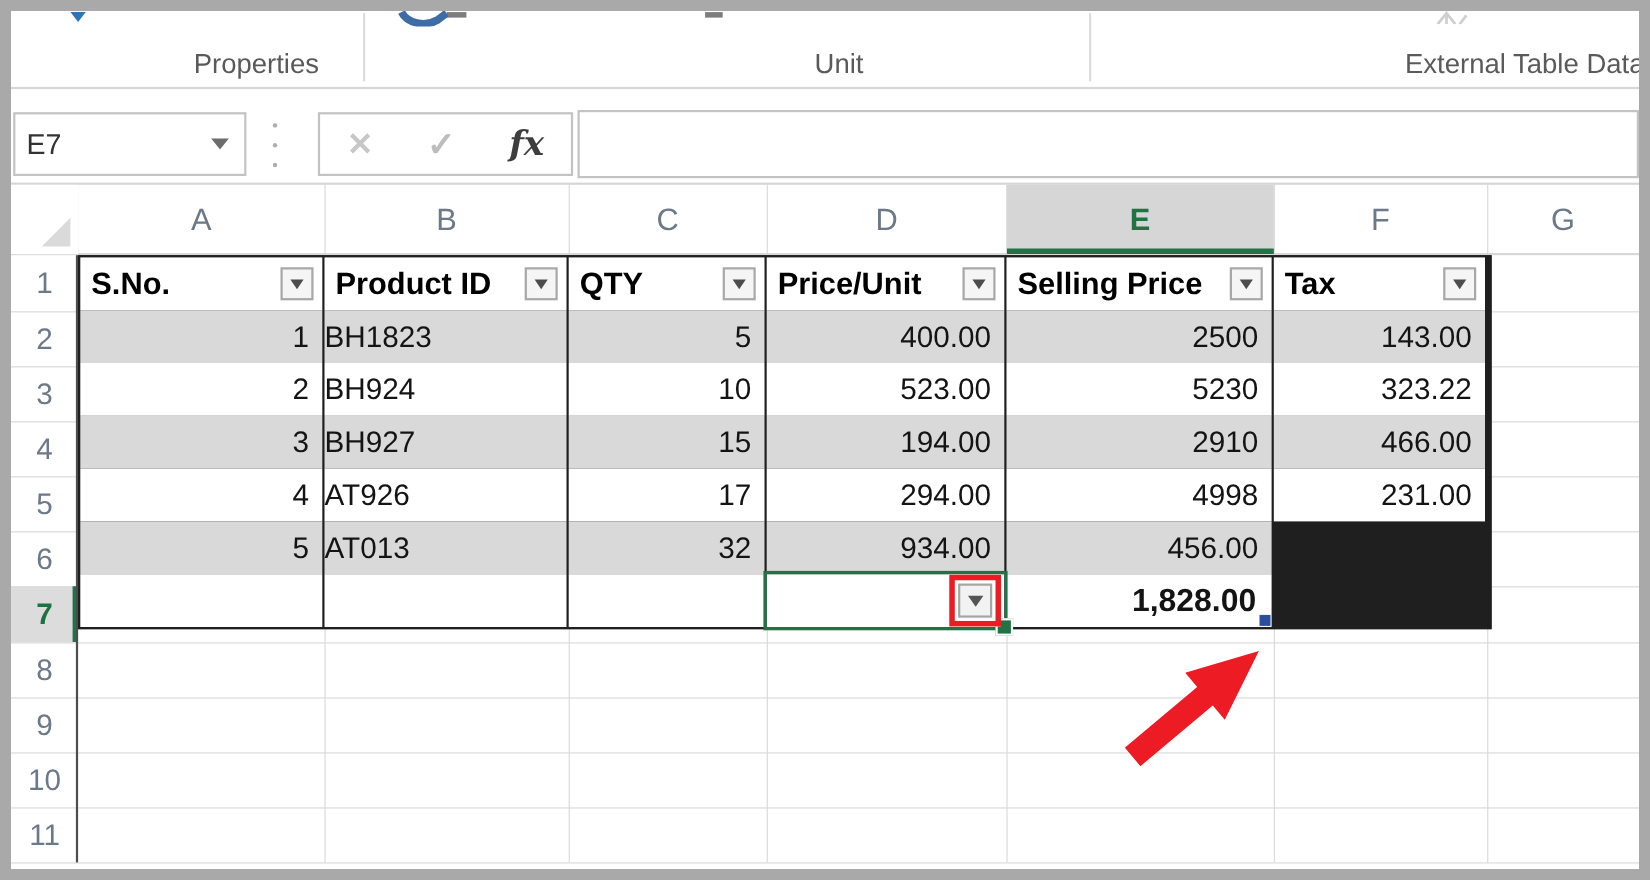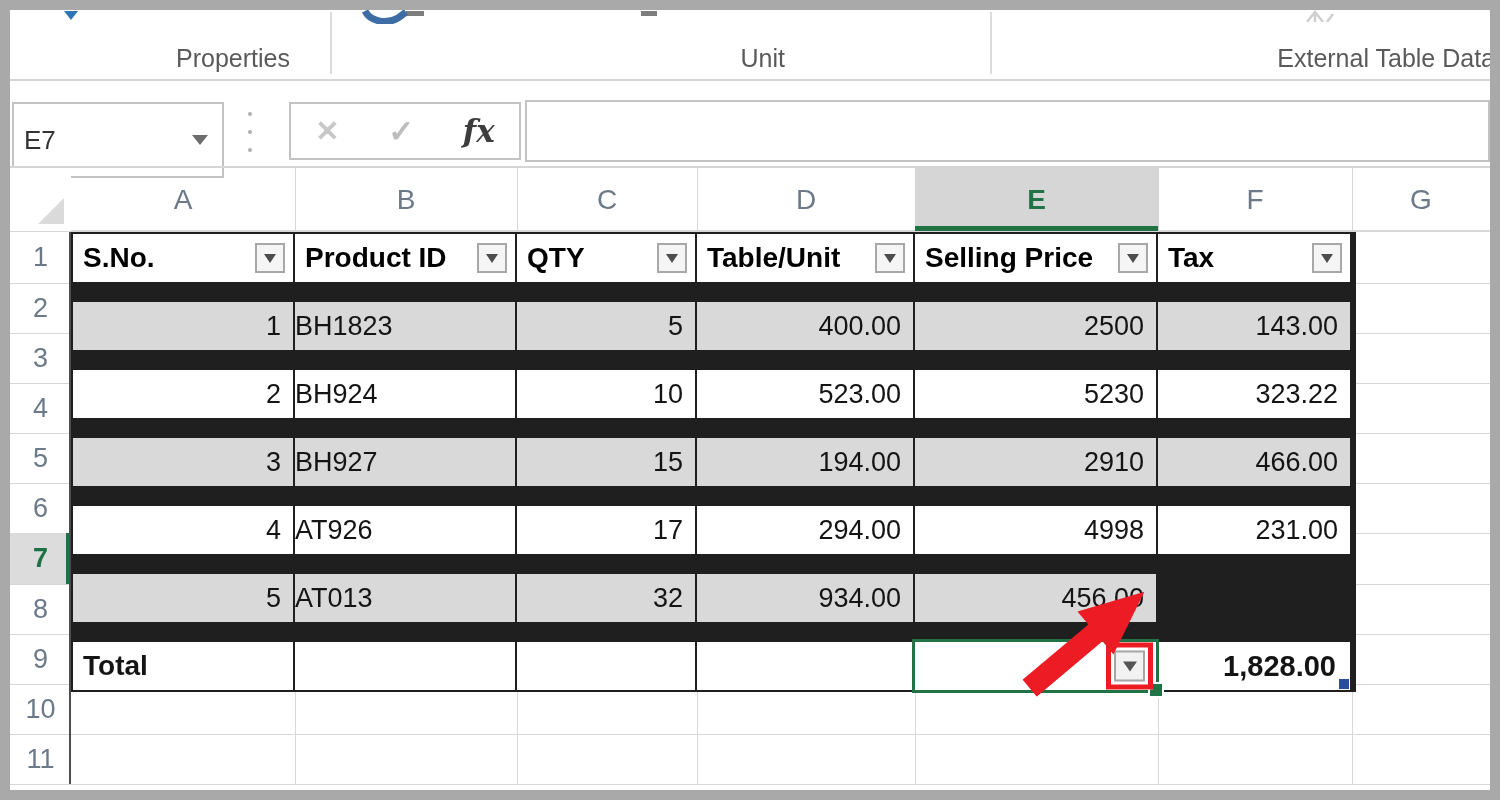--- a/index.html
+++ b/index.html
@@ -16,21 +16,21 @@
   .group-sep{position:absolute;top:12px;height:62px;width:2px;background:#dcdcdc;z-index:1;}
   .hline{position:absolute;left:10px;width:1480px;background:#d6d6d6;z-index:1;}
 
   
   .blue-tri{width:0;height:0;border-left:7px solid transparent;border-right:7px solid transparent;
             border-top:9px solid #2e75b6;}
   .gray-dash{background:#7d7d7d;}
 
   
   .fbox{position:absolute;border:2px solid #c3c3c3;background:#fff;z-index:1;}
-  .name-box{left:12px;top:102px;width:212px;height:76px;display:flex;align-items:center;
+  .name-box{left:12px;top:102px;width:212px;height:58px;display:flex;align-items:center;
             justify-content:space-between;padding:0 14px 0 10px;box-sizing:border-box;}
   .name-box-text{font-size:26px;color:#333;}
   .nb-tri{width:0;height:0;border-left:8px solid transparent;border-right:8px solid transparent;
           border-top:10px solid #6d6d6d;}
   .dots-sep{left:246px;top:112px;width:8px;height:40px;display:flex;flex-direction:column;
             justify-content:space-between;align-items:center;z-index:1;}
   .dots-sep i{width:4px;height:4px;border-radius:50%;background:#aeaeae;}
   .fx-box{left:289px;top:102px;width:232px;height:58px;display:flex;align-items:center;
           justify-content:space-around;box-sizing:border-box;}
   .glyph-x{font-size:29px;color:#c7c7c7;font-weight:bold;}
@@ -48,21 +48,21 @@
           font-size:28px;color:#6b7988;z-index:1;box-sizing:border-box;}
   .colhdr.sel{background:#d6d6d6;color:#217346;font-weight:bold;box-shadow:inset 0 -5px 0 #217346;}
   .rowhdr{position:absolute;left:10px;width:61px;display:flex;align-items:center;justify-content:center;
           font-size:27px;color:#6b7988;z-index:1;box-sizing:border-box;}
   .rowhdr.sel{background:#dcdcdc;color:#1e7145;font-weight:bold;box-shadow:inset -5px 0 0 #217346;}
   .gl{position:absolute;background:#d8d8d8;z-index:0;}
   .gl.dark{background:#4d4d4d;z-index:1;}
 
   
   .xtable{position:absolute;left:71px;top:232px;width:1281px;background:#1f1f1f;
-          border:2px solid #1f1f1f;display:flex;flex-direction:column;gap:20px;z-index:2;}
+          border:2px solid #1f1f1f;display:flex;flex-direction:column;gap:0;z-index:2;}
   .xrow{display:grid;grid-template-columns:220px 220px 178px 216px 241px 192px;gap:2px;height:48px;}
   .hcell{background:#fff;display:flex;align-items:center;justify-content:space-between;
          padding:0 8px 0 10px;font-weight:bold;font-size:28px;color:#000;}
   .filter-btn{width:30px;height:30px;min-width:30px;background:#f5f5f5;border:2px solid #a8a8a8;
               box-sizing:border-box;display:flex;align-items:center;justify-content:center;}
   .filter-tri{width:0;height:0;border-left:6px solid transparent;border-right:6px solid transparent;
               border-top:9px solid #4d4d4d;}
   .tcell{background:#fff;display:flex;align-items:center;font-size:27px;color:#141414;box-sizing:border-box;}
   .band .tcell{background:#d9d9d9;}
   .col0,.col2,.col3,.col4,.col5{justify-content:flex-end;padding-right:12px;}
@@ -187,21 +187,21 @@
             <span class="filter-tri"></span>
           </span>
       </div>
       <div class="hcell">
         <span>QTY</span>
         <span class="filter-btn">
             <span class="filter-tri"></span>
           </span>
       </div>
       <div class="hcell">
-        <span>Table/Unit</span>
+        <span>Price/Unit</span>
         <span class="filter-btn">
             <span class="filter-tri"></span>
           </span>
       </div>
       <div class="hcell">
         <span>Selling Price</span>
         <span class="filter-btn">
             <span class="filter-tri"></span>
           </span>
       </div>
@@ -246,21 +246,20 @@
         <div class="tcell col5">231.00</div>
       </div>
       <div class="xrow band">
         <div class="tcell col0">5</div>
         <div class="tcell col1">AT013</div>
         <div class="tcell col2">32</div>
         <div class="tcell col3">934.00</div>
         <div class="tcell col5">456.00</div>
       </div>
       <div class="xrow">
-      <div class="tcell total-label">Total</div>
       <div class="tcell"></div>
       <div class="tcell"></div>
       <div class="tcell"></div>
       <div class="tcell e7">
         <div class="sel-border"></div>
         <div class="fill-handle"></div>
         <div class="red-box">
           <div class="dd-btn">
             <span class="dd-tri"></span>
           </div>

